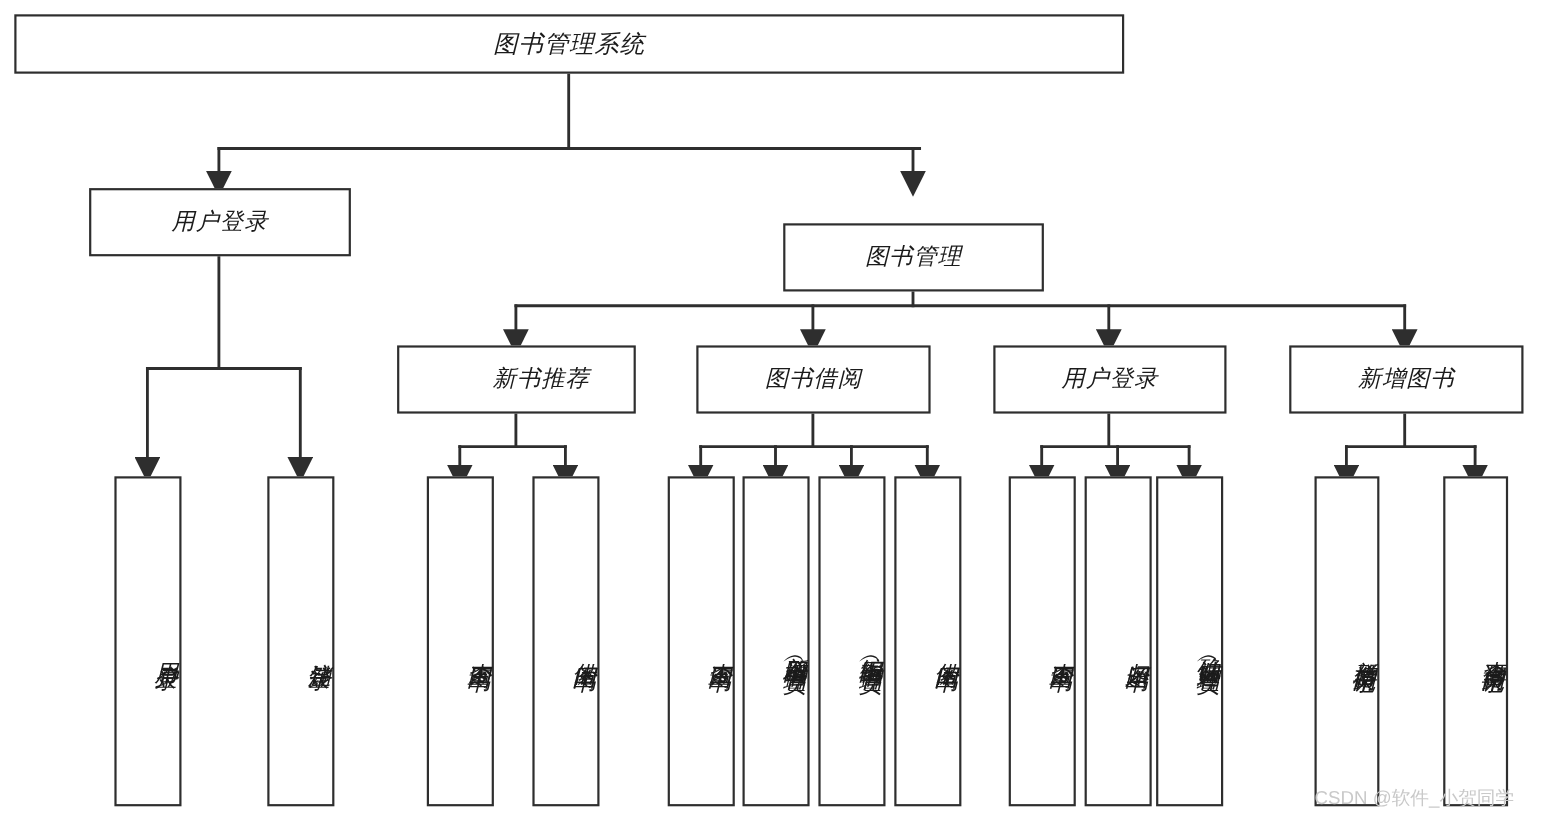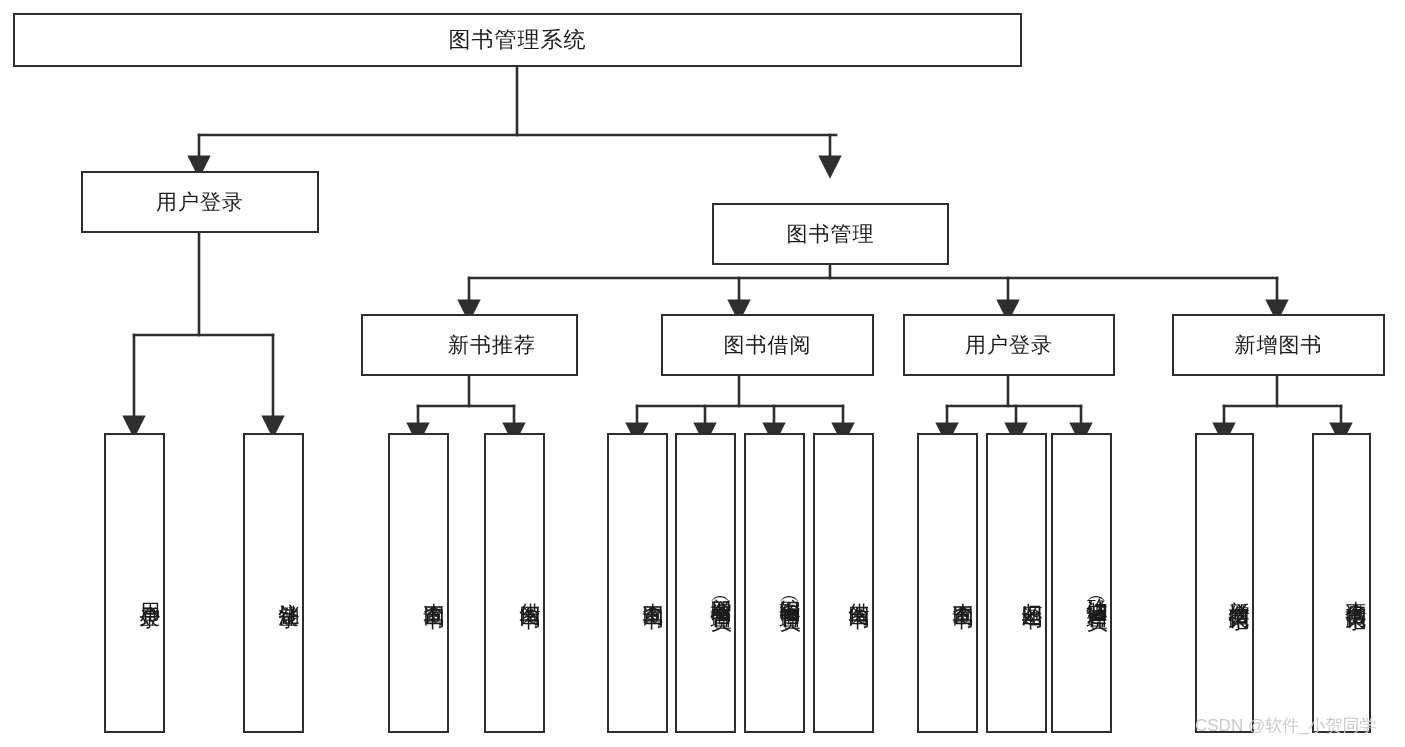--- a/index.html
+++ b/index.html
@@ -28,20 +28,21 @@
   }
   .node {
     position: absolute;
     box-sizing: border-box;
     background: #ffffff;
     border: 2.5px solid #2e2e2e;
     display: flex;
     align-items: center;
     justify-content: center;
     color: #1b1b1b;
+    font-style: italic;
   }
   .node.h {
     
     font-size: 21px;
     letter-spacing: 1px;
     line-height: 1.2;
   }
   .node.v {
     
     writing-mode: vertical-rl;
@@ -131,21 +132,21 @@
   <div class="node h" style="left:81px; top:171px; width:238px; height:62px;">
     <span>用户登录</span>
   </div>
   <div class="node h" style="left:712px; top:171px; width:237px; height:62px;margin-top:32px;">
     <span>图书管理</span>
   </div>
 
   <div class="node h" style="left:361px; top:314px; width:217px; height:62px;padding-left:45px;">
     <span>新书推荐</span>
   </div>
-  <div class="node h" style="left:633px; top:314px; width:213px; height:62px;margin-left:28px;">
+  <div class="node h" style="left:633px; top:314px; width:213px; height:62px;">
     <span>图书借阅</span>
   </div>
   <div class="node h" style="left:903px; top:314px; width:212px; height:62px;">
     <span>用户登录</span>
   </div>
   <div class="node h" style="left:1172px; top:314px; width:213px; height:62px;">
     <span>新增图书</span>
   </div>
 
   <div class="node v" style="left:104px; top:433px; width:61px; height:300px;">

